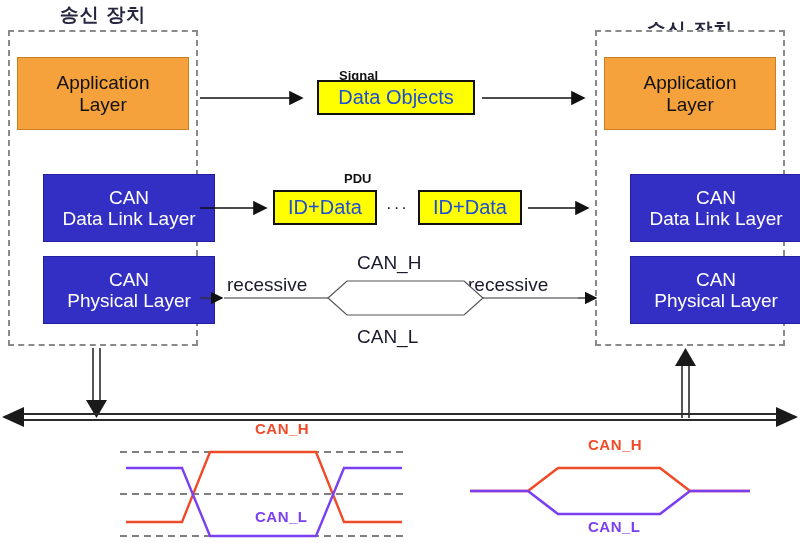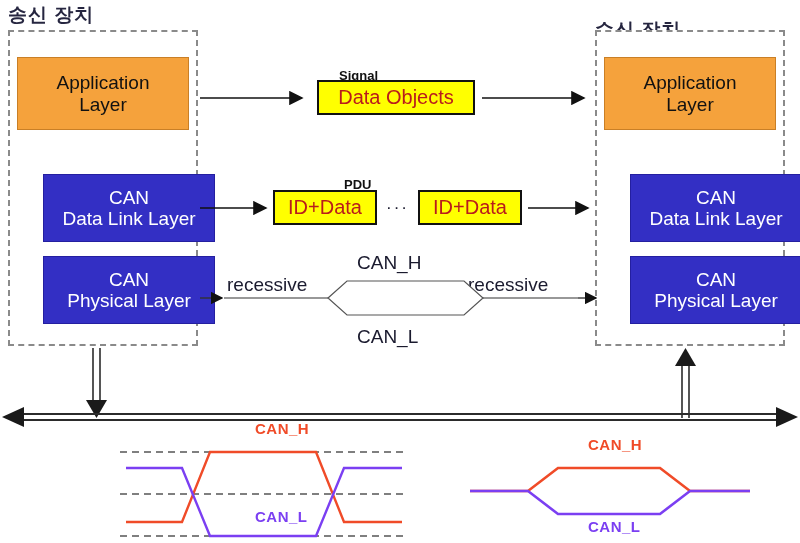--- a/index.html
+++ b/index.html
@@ -4,39 +4,39 @@
 <style>
   html,body{margin:0;padding:0;background:#ffffff;}
   body{
     width:800px;height:543px;position:relative;overflow:hidden;
     font-family:"Liberation Sans","DejaVu Sans",sans-serif;
     color:#1a1a2e;
   }
   .abs{position:absolute;}
   
   .dev-title{
-    font-size:19px;font-weight:700;color:#262640;text-align:left;
+    font-size:19px;font-weight:700;color:#262640;text-align:center;
     letter-spacing:1px;
   }
   
   .device{
     border:2px dashed #8a8a8a;background:#ffffff;box-sizing:border-box;
   }
   
   .layer{
     box-sizing:border-box;display:flex;align-items:center;justify-content:center;
     text-align:center;line-height:1.12;font-size:19px;
   }
   .layer.app{background:#F5A23C;border:1px solid #c97f26;color:#111111;}
   .layer.can{background:#332FC4;border:1px solid #241fa0;color:#ffffff;margin-left:26px;}
   
   .ybox{
     background:#FFFF00;border:2px solid #111111;box-sizing:border-box;
     display:flex;align-items:center;justify-content:center;
-    font-size:20px;color:#b91c1c;
+    font-size:20px;color:#1d4ed8;
   }
   .small-label{font-size:13px;font-weight:700;color:#111111;}
   
   .mid-text{font-size:19px;color:#1a1a2e;white-space:nowrap;}
   
   .wlabel{font-size:15px;font-weight:700;letter-spacing:.5px;}
   .wlabel.h{color:#F04B28;}
   .wlabel.l{color:#7B3FF2;}
   svg{display:block;overflow:visible;}
 </style>
@@ -105,21 +105,21 @@
       <path d="M0,0 L9,4.5 L0,9 z" fill="#111"></path>
     </marker>
   </defs>
   <line x1="0" y1="10" x2="102" y2="10" stroke="#111" stroke-width="1.6" marker-end="url(#ah)"></line>
 </svg>
 
 <svg class="abs" style="left:482px;top:88px;" width="112" height="20">
   <line x1="0" y1="10" x2="102" y2="10" stroke="#111" stroke-width="1.6" marker-end="url(#ah)"></line>
 </svg>
 
-<div class="abs small-label" style="left:296px;top:177px;padding-left:48px;">PDU</div>
+<div class="abs small-label" style="left:296px;top:171px;padding-left:48px;">PDU</div>
 
 <div class="abs ybox" style="left:273px;top:190px;width:104px;height:35px;">
   <span>ID+Data</span>
 </div>
 
 <div class="abs mid-text" style="left:386px;top:198px;font-size:17px;letter-spacing:2px;">···</div>
 
 <div class="abs ybox" style="left:418px;top:190px;width:104px;height:35px;">
   <span>ID+Data</span>
 </div>

